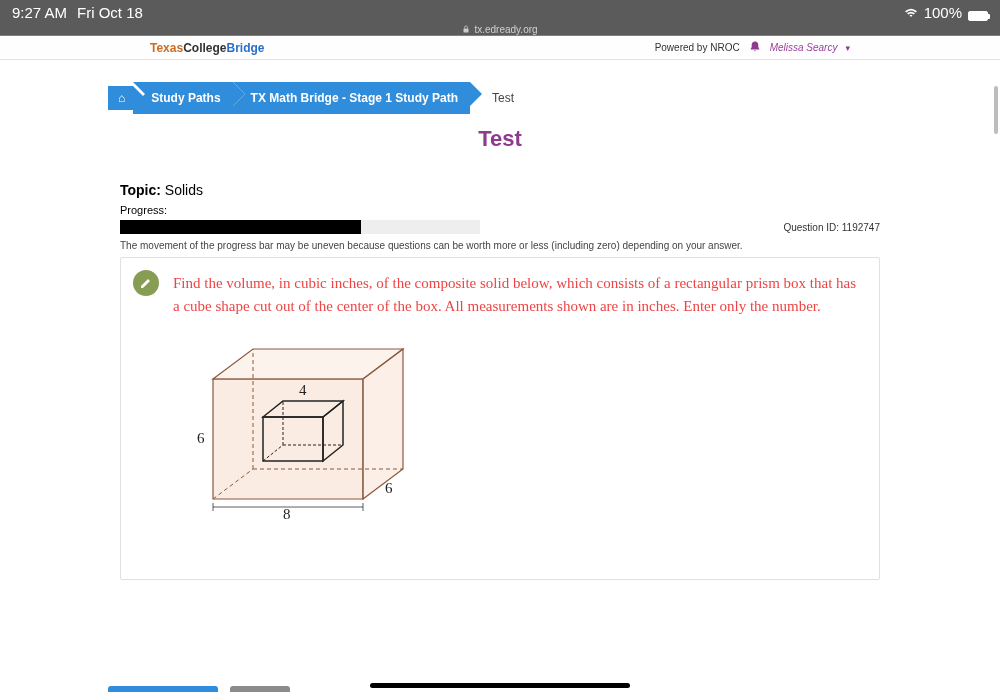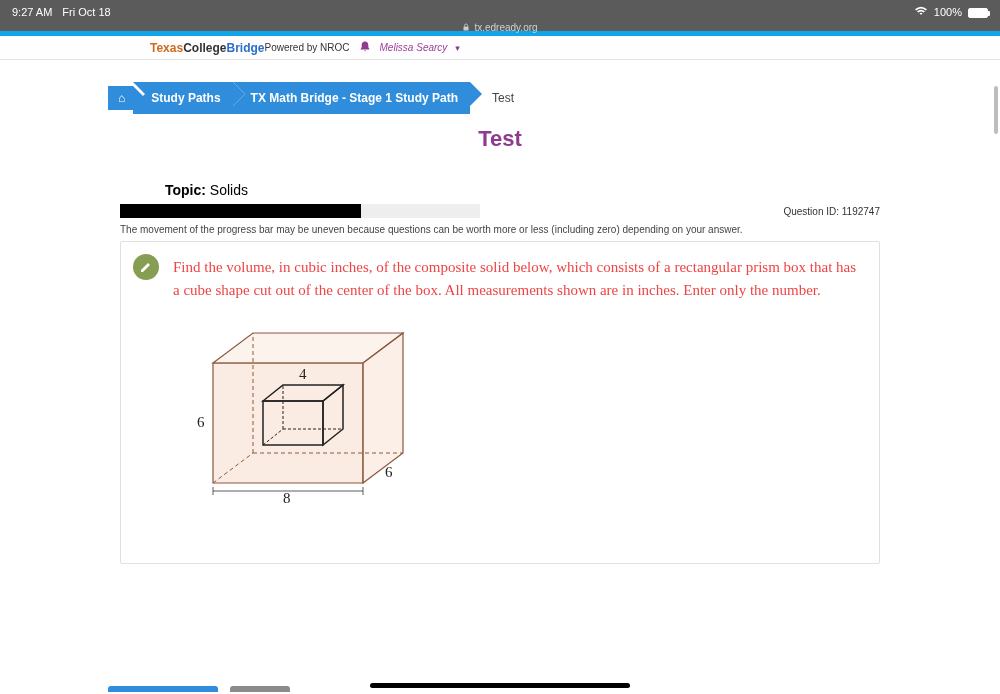--- a/index.html
+++ b/index.html
@@ -11,43 +11,44 @@
     overflow: hidden;
     position: relative;
   }
   .status-bar {
     height: 24px;
     background: #5b5b5b;
     color: #fff;
     display: flex;
     align-items: center;
     padding: 0 12px;
-    font-size: 11px;
+    font-size: 15px;
     justify-content: space-between;
   }
   .status-left { display: flex; gap: 10px; }
   .status-right { display:flex; align-items:flex-end; gap:6px;}
   .browser-bar {
     height: 12px;
     background: #5b5b5b;
     color: #d0d0d0;
     display: flex;
     align-items: center;
     justify-content: center;
     font-size: 10px;
     gap: 4px;
-    border-bottom: 5px solid #0ea5e9;
+    border-bottom: 1px solid #0ea5e9;
   }
   .app-header {
     height: 24px;
     background: #fefefe;
     border-bottom: 1px solid #e2e2e2;
     display: flex;
     align-items: center;
     padding: 0 150px 0 150px;
+    justify-content: space-between;
     font-size: 12px;
   }
   .logo-text { font-weight: 500; }
   .logo-texas { color: #cf6b1e; font-weight: 700;}
   .logo-college { color: #333; font-weight:700;}
   .logo-bridge { color: #2c6fc9; font-weight:700;}
   .header-right { display:flex; align-items:center; gap:8px; font-size:9px; color:#333;}
   .powered { font-size: 10px;}
   .user-name { color: #9c3f9c; font-size:10px;font-style:italic;}
   .breadcrumb-wrap { padding: 22px 0 0 108px; }
@@ -104,21 +105,21 @@
     color: #8e3a8e;
     font-weight: 800;
     font-size: 22px;
     margin-top: 12px;
   }
   .content {
     width: 760px;
     margin: 30px auto 0 auto;
     position: relative;
   }
-  .topic-row { font-size: 14px; margin-bottom: 6px; margin-left: 45px;}
+  .topic-row { font-size: 14px; margin-bottom: 6px;}
   .topic-label { font-weight: 700;}
   .progress-label { font-size: 11px; margin-bottom:4px;}
   .progress-row { display:flex; align-items:center; justify-content:space-between;}
   .progress-bar-outer {
     width: 360px; height: 14px; background:#eee; position:relative;
   }
   .progress-bar-inner {
     height:100%; background:#000; width:67%;
   }
   .qid { font-size:10px; color:#333;}
@@ -271,20 +272,21 @@
 
 <div class="page-title">Test</div>
 
 <div class="content">
 
   <div class="topic-row">
     <span class="topic-label">Topic:</span>
     <span>Solids</span>
   </div>
 
+  <div class="progress-label">Progress:</div>
   <div class="progress-row">
     <div class="progress-bar-outer">
       <div class="progress-bar-inner" style="width: 67%;"></div>
     </div>
     <div class="qid">Question ID: 1192747</div>
   </div>
   <div class="progress-note">The movement of the progress bar may be uneven because questions can be worth more or less (including zero) depending on your answer.</div>
 
   <div class="question-card">
     <div class="edit-badge">

